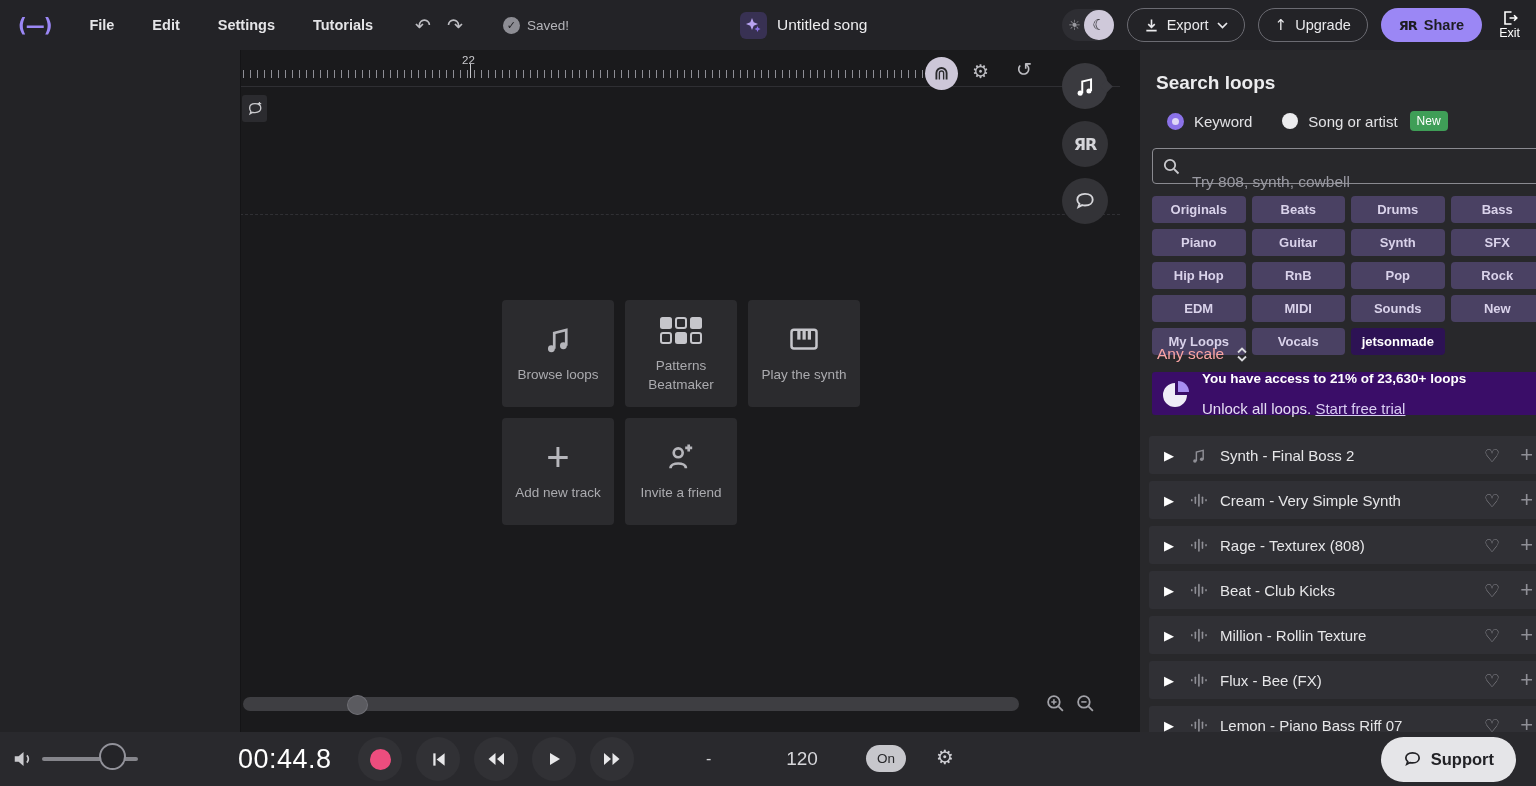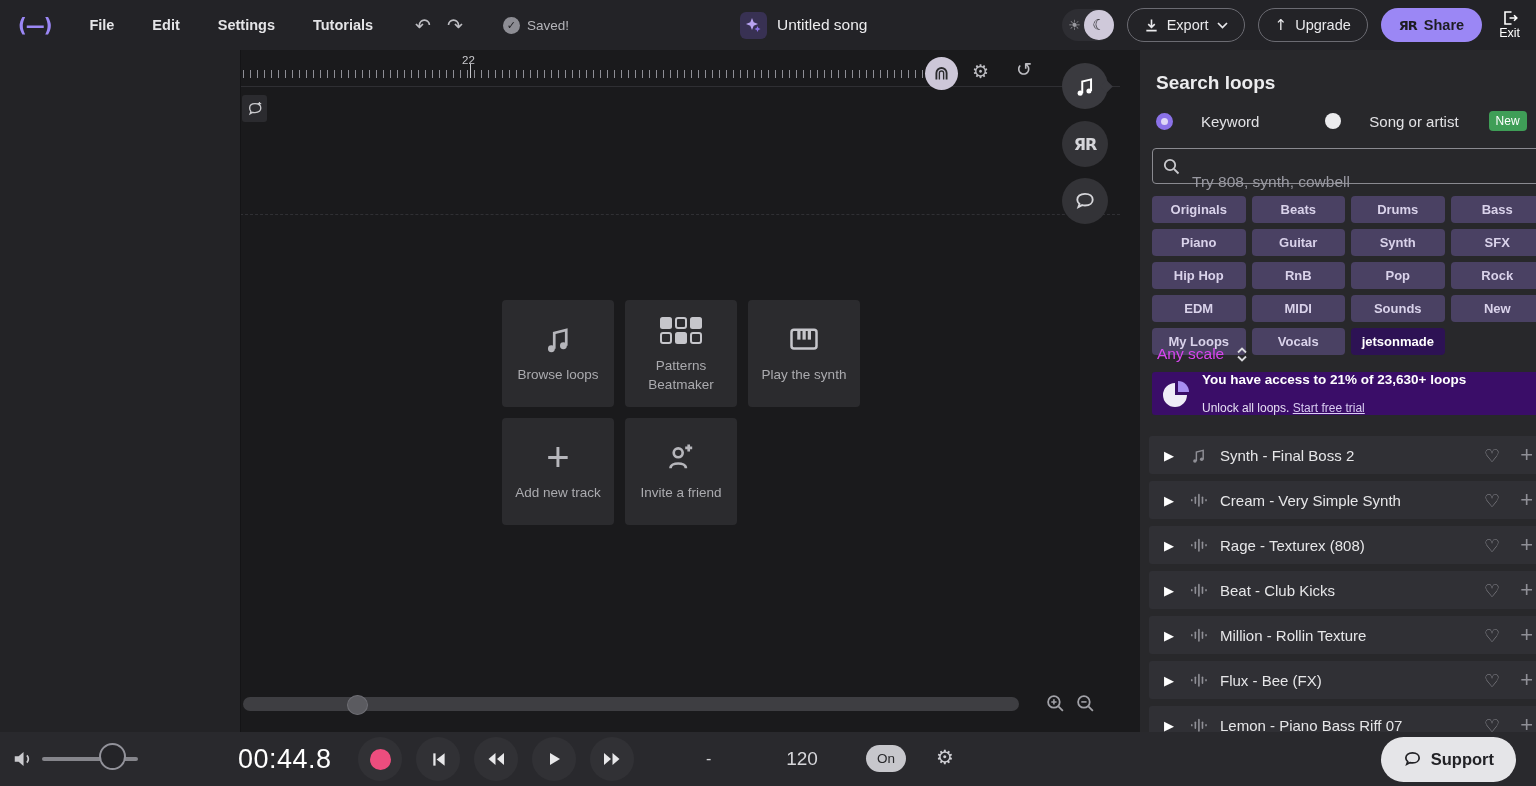--- a/index.html
+++ b/index.html
@@ -67,36 +67,36 @@
   .float-btn{position:absolute;width:46px;height:46px;border-radius:50%;display:flex;align-items:center;justify-content:center;cursor:pointer;z-index:25;color:#d6d6da;}
   .fb-music{left:1062px;top:63px;background:#3a3a3f;color:#fff;}
   .fb-music .notch{position:absolute;right:-3px;top:19px;width:9px;height:9px;background:#3a3a3f;transform:rotate(45deg);}
   .fb-people{left:1062px;top:121px;background:#333337;}
   .fb-chat{left:1062px;top:178px;background:#333337;}
   .people-glyph{font-size:16px;font-weight:700;letter-spacing:-1px;}
 
   
   .sidebar{position:absolute;top:50px;right:0;width:396px;bottom:54px;background:#28282b;overflow:hidden;z-index:10;}
   .sb-title{position:absolute;left:16px;top:22px;color:#ececee;font-size:19px;font-weight:600;}
-  .sb-radios{position:absolute;left:16px;top:61px;display:flex;align-items:center;gap:28px;}
+  .sb-radios{position:absolute;left:27px;top:61px;display:flex;align-items:center;gap:10px;}
   .radio-sel{width:17px;height:17px;border-radius:50%;border:5px solid #8b72e8;background:#ded7f6;box-sizing:border-box;cursor:pointer;}
   .radio-un{width:16px;height:16px;border-radius:50%;background:#ececee;cursor:pointer;}
   .radio-lbl{color:#e2e2e5;font-size:15px;cursor:pointer;}
   .gap18{width:10px;}
   .new-badge{background:#3f9e57;color:#fff;font-size:12px;border-radius:4px;padding:3px 7px;margin-left:2px;}
   .searchbox{position:absolute;left:12px;top:98px;width:392px;height:36px;border:1px solid #8a8a90;border-radius:4px;box-sizing:border-box;display:flex;align-items:center;gap:10px;padding:0 10px;}
   .searchbox input{flex:1;background:transparent;border:none;outline:none;color:#d6d6da;font-size:15.5px;font-family:inherit;margin-top:31px;}
   .searchbox input::placeholder{color:#9a9aa2;}
   .chips{position:absolute;left:12px;top:146px;width:392px;display:grid;grid-template-columns:repeat(4,1fr);gap:6px;}
   .chip{height:27px;border-radius:4px;background:#4a4163;color:#d9d2ea;font-size:13px;font-weight:600;display:flex;align-items:center;justify-content:center;cursor:pointer;white-space:nowrap;}
   .chip.active{background:#2d1254;color:#ffffff;font-weight:700;}
-  .scale-row{position:absolute;left:17px;top:295px;display:flex;align-items:center;gap:12px;color:#d946ef;font-size:15.5px;cursor:pointer;}
+  .scale-row{position:absolute;left:17px;top:295px;display:flex;align-items:center;gap:12px;color:#fca5a5;font-size:15.5px;cursor:pointer;}
   .banner{position:absolute;left:12px;top:322px;width:392px;height:43px;background:#3a0d68;border-radius:3px;display:flex;align-items:center;gap:12px;padding-left:10px;box-sizing:border-box;}
   .banner-l1{color:#fff;font-size:13.5px;font-weight:600;}
-  .banner-l2{color:#e6dff4;font-size:12px;margin-top:14px;}
+  .banner-l2{color:#e6dff4;font-size:15px;margin-top:14px;}
   .banner-l2 a{color:#d9cdf2;text-decoration:underline;cursor:pointer;}
   .loop-list{position:absolute;left:9px;top:386px;width:398px;}
   .loop-row{height:38px;background:#303035;border-radius:3px;margin-bottom:7px;display:flex;align-items:center;padding:0 14px 0 15px;cursor:pointer;}
   .loop-play{color:#fff;font-size:13px;width:26px;cursor:pointer;}
   .loop-type{color:#8f8f96;width:30px;display:flex;}
   .loop-name{color:#e6e6e8;font-size:15px;flex:1;}
   .loop-heart{color:#8f8f96;font-size:18px;margin-right:20px;cursor:pointer;}
   .loop-add{color:#8f8f96;font-size:22px;font-weight:300;cursor:pointer;line-height:1;}
 
   

